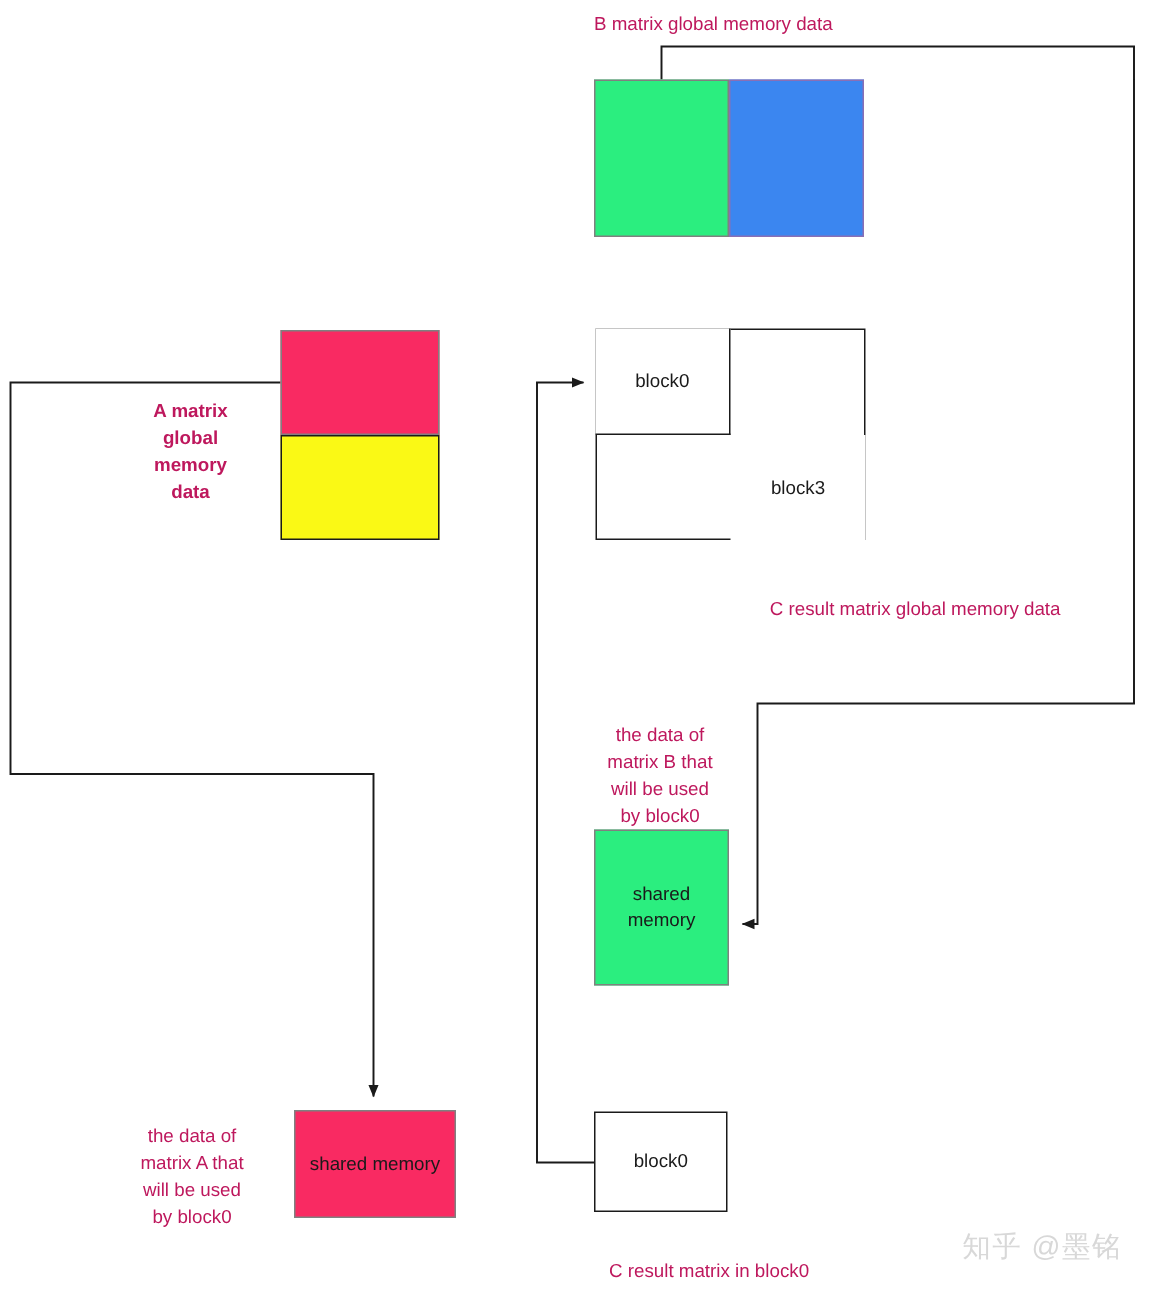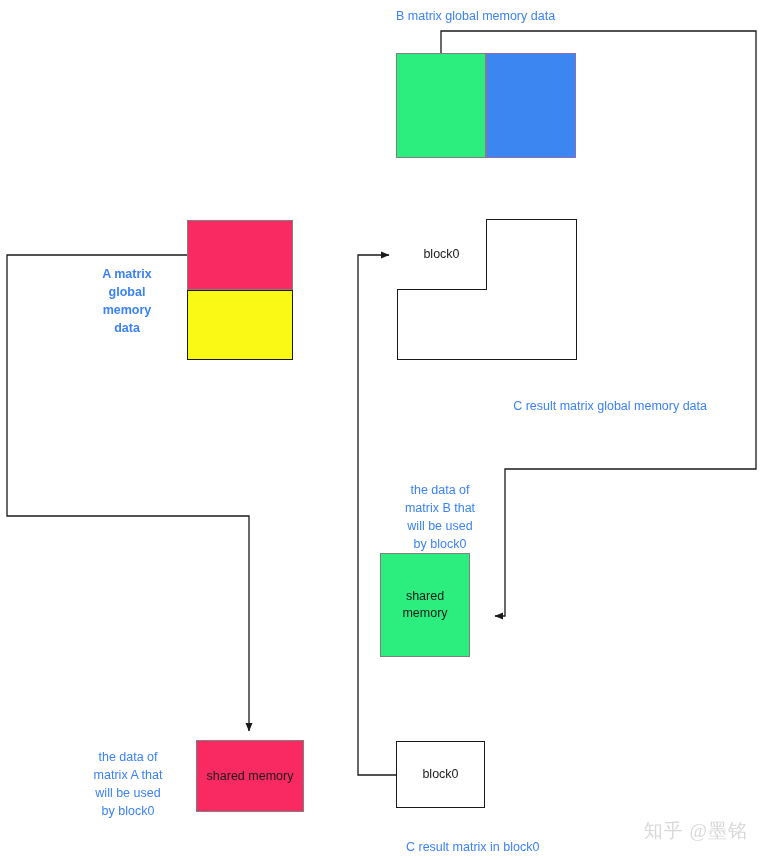--- a/index.html
+++ b/index.html
@@ -39,42 +39,42 @@
     line-height: 1.35;
   }
   .box-plain {
     border: 1px solid #1a1a1a;
     background: #ffffff;
   }
   .label {
     position: absolute;
     text-align: center;
     font-size: 12.5px;
-    color: #3b82f6;
+    color: #be185d;
     line-height: 1.45;
     white-space: pre-line;
   }
   .grid-cell {
     position: absolute;
     box-sizing: border-box;
     display: flex;
     align-items: center;
     justify-content: center;
     font-size: 12.5px;
     color: #1a1a1a;
     background: #ffffff;
   }
   #watermark {
     position: absolute;
     right: 18px;
     bottom: 16px;
     font-size: 19px;
     color: #d8d8d8;
     letter-spacing: 1px;
-    font-family: Liberation Serif, serif;
+    font-family: Liberation Sans, sans-serif;
     white-space: nowrap;
   }
 </style>
 </head>
 <body>
 
 <div id="canvas">
 
   <svg id="wires" viewBox="0 0 766 860" xmlns="http://www.w3.org/2000/svg">
     <defs>
@@ -107,29 +107,32 @@
   <div class="label" style="left:77px; top:265px; width:100px;font-weight:bold;">A matrix
 global
 memory
 data</div>
 
   <div class="box box-plain" style="left:397px; top:219px; width:180px; height:141px; background:#ffffff; padding:0;"></div>
 
   <div class="grid-cell" style="left:397px; top:219px; width:90px; height:71px; border-right:1px solid #1a1a1a; border-bottom:1px solid #1a1a1a;">
     <span>block0</span>
   </div>
+  <div class="grid-cell" style="left:487px; top:290px; width:90px; height:70px;">
+    <span>block3</span>
+  </div>
 
   <div class="label" style="left:387px; top:397px; width:320px; text-align:right;">C result matrix global memory data</div>
 
   <div class="label" style="left:390px; top:481px; width:100px;">the data of
 matrix B that
 will be used
 by block0</div>
 
-  <div class="box" style="left:380px; top:553px; width:90px; height:104px; background:#2BEE7F;">
+  <div class="box" style="left:396px; top:553px; width:90px; height:104px; background:#2BEE7F;">
     <span style="white-space:pre-line;">shared
 memory</span>
   </div>
 
   <div class="label" style="left:78px; top:748px; width:100px;">the data of
 matrix A that
 will be used
 by block0</div>
 
   <div class="box" style="left:196px; top:740px; width:108px; height:72px; background:#F92A62;">

